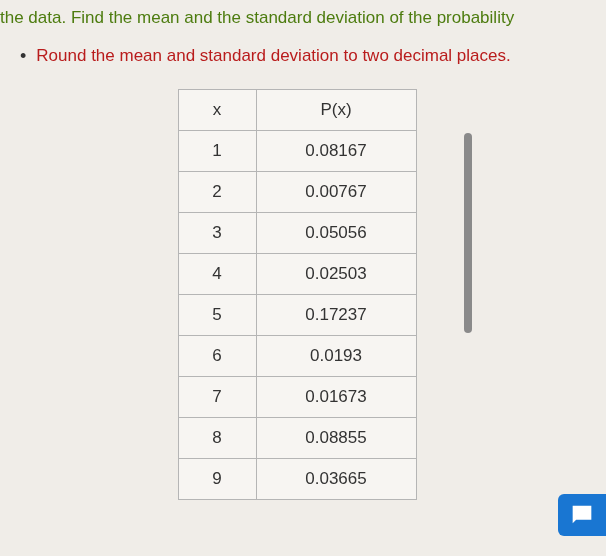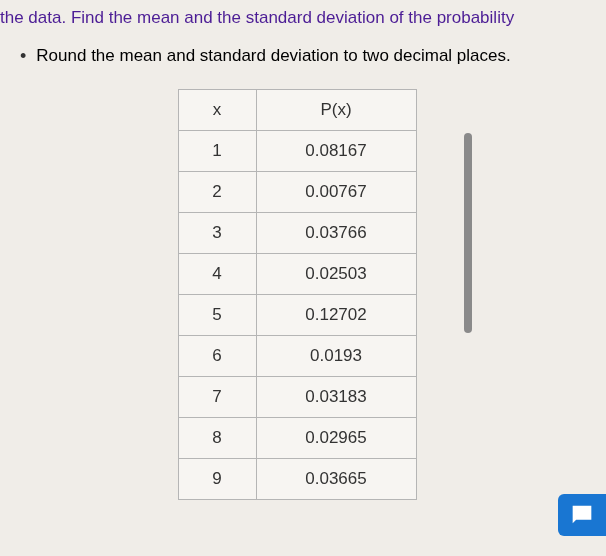--- a/index.html
+++ b/index.html
@@ -15,40 +15,40 @@
       color: #333;
       overflow: hidden;
       position: relative;
     }
     .content {
       padding: 6px 12px 0 0;
     }
     .instruction-text {
       font-size: 17px;
       line-height: 1.4;
-      color: #4c1d95;
+      color: #4d7c0f;
       margin-bottom: 14px;
     }
     .bullet-section {
       margin-left: 20px;
       margin-bottom: 20px;
     }
     .bullet-row {
       display: flex;
       align-items: flex-start;
       gap: 10px;
     }
     .bullet-dot {
       font-size: 18px;
       line-height: 1.4;
     }
     .bullet-text {
       font-size: 17px;
       line-height: 1.4;
-      color: #000000;
+      color: #b91c1c;
     }
     .table-container {
       display: flex;
       justify-content: center;
       position: relative;
     }
     .data-table {
       border-collapse: collapse;
       background: #fff;
       border: 1px solid #b5b5b5;
@@ -136,41 +136,41 @@
         <tr>
           <td class="col-x">1</td>
           <td class="col-px">0.08167</td>
         </tr>
         <tr>
           <td class="col-x">2</td>
           <td class="col-px">0.00767</td>
         </tr>
         <tr>
           <td class="col-x">3</td>
-          <td class="col-px">0.03766</td>
+          <td class="col-px">0.05056</td>
         </tr>
         <tr>
           <td class="col-x">4</td>
           <td class="col-px">0.02503</td>
         </tr>
         <tr>
           <td class="col-x">5</td>
-          <td class="col-px">0.12702</td>
+          <td class="col-px">0.17237</td>
         </tr>
         <tr>
           <td class="col-x">6</td>
           <td class="col-px">0.0193</td>
         </tr>
         <tr>
           <td class="col-x">7</td>
-          <td class="col-px">0.03183</td>
+          <td class="col-px">0.01673</td>
         </tr>
         <tr>
           <td class="col-x">8</td>
-          <td class="col-px">0.02965</td>
+          <td class="col-px">0.08855</td>
         </tr>
         <tr class="last-row">
           <td class="col-x">9</td>
           <td class="col-px">0.03665</td>
         </tr>
       </tbody>
     </table>
     <div class="scrollbar-track">
       <div class="scrollbar-thumb"></div>
     </div>

